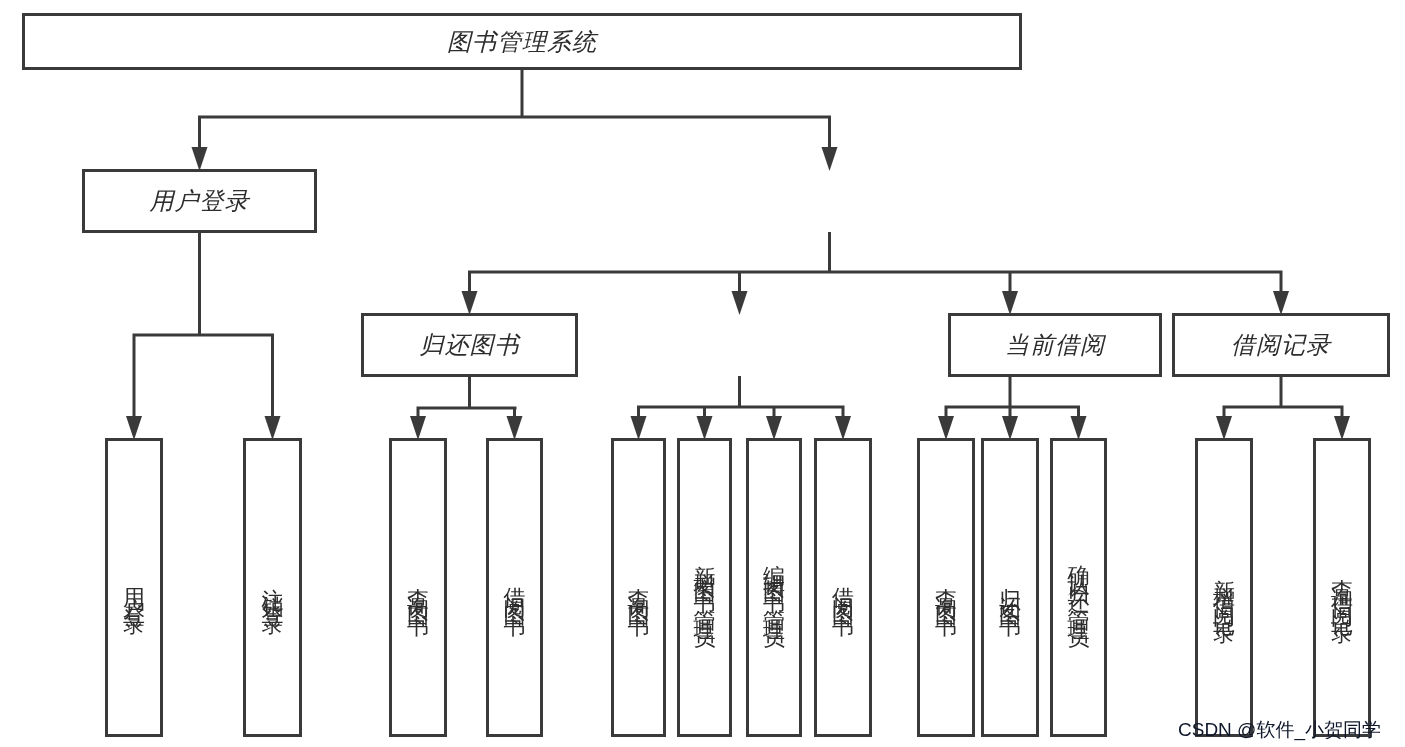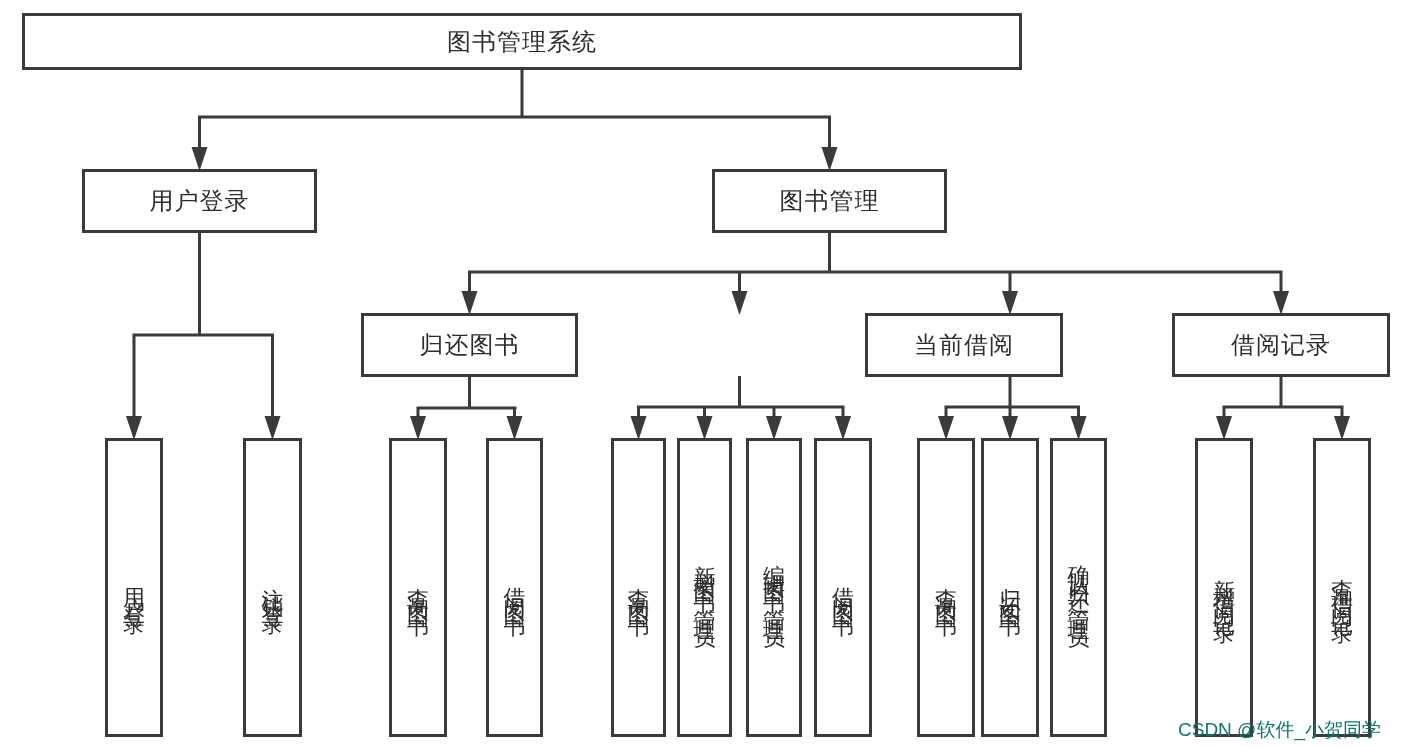--- a/index.html
+++ b/index.html
@@ -5,31 +5,31 @@
   html,body{margin:0;padding:0;background:#fff;}
   #stage{
     position:relative;width:1405px;height:747px;background:#ffffff;overflow:hidden;
     font-family:"Liberation Sans",sans-serif;
   }
   .node{
     position:absolute;box-sizing:border-box;background:#fff;
     border:3px solid #3a3a3a;display:flex;align-items:center;justify-content:center;
     color:#2d2d2d;
   }
-  .hnode{font-size:24px;letter-spacing:1px;white-space:nowrap;}
+  .hnode{font-size:24px;letter-spacing:1px;white-space:nowrap;font-style:italic;}
   .vnode span{
     writing-mode:vertical-rl;text-orientation:mixed;
     font-size:22px;letter-spacing:9px;color:#2d2d2d;line-height:1;
   }
   #connectors{position:absolute;left:0;top:0;pointer-events:none;}
   #connectors path{fill:none;stroke:#3a3a3a;stroke-width:3;}
   #connectors polygon{fill:#3a3a3a;stroke:none;}
   .watermark{
     position:absolute;left:1178px;top:717px;z-index:10;
-    font-size:19px;color:#0f766e;white-space:nowrap;
+    font-size:19px;color:#0f172a;white-space:nowrap;
   }
 </style>
 </head>
 <body>
 
 <div id="stage">
 
   <svg id="connectors" width="1405" height="747" viewBox="0 0 1405 747" aria-hidden="true">
     <g>
       <path d="M522,68 V118.5 M198,117 H831 M199.5,117 V165 M829.5,117 V165"></path>
@@ -73,28 +73,25 @@
     </g>
   </svg>
 
   <div class="node hnode" style="left:22px;top:13px;width:1000px;height:57px">
     <span>图书管理系统</span>
   </div>
 
   <div class="node hnode" style="left:82px;top:169px;width:235px;height:64px">
     <span>用户登录</span>
   </div>
-  <div class="node hnode" style="left:712px;top:169px;width:235px;height:64px">
-    <span>图书管理</span>
-  </div>
 
   <div class="node hnode" style="left:361px;top:313px;width:217px;height:64px">
     <span>归还图书</span>
   </div>
-  <div class="node hnode" style="left:865px;top:313px;width:198px;height:64px">
+  <div class="node hnode" style="left:948px;top:313px;width:214px;height:64px">
     <span>当前借阅</span>
   </div>
   <div class="node hnode" style="left:1172px;top:313px;width:218px;height:64px">
     <span>借阅记录</span>
   </div>
 
   <div class="node vnode" style="left:105px;top:438px;width:58px;height:299px">
     <span>用户登录</span>
   </div>
   <div class="node vnode" style="left:243px;top:438px;width:59px;height:299px">

